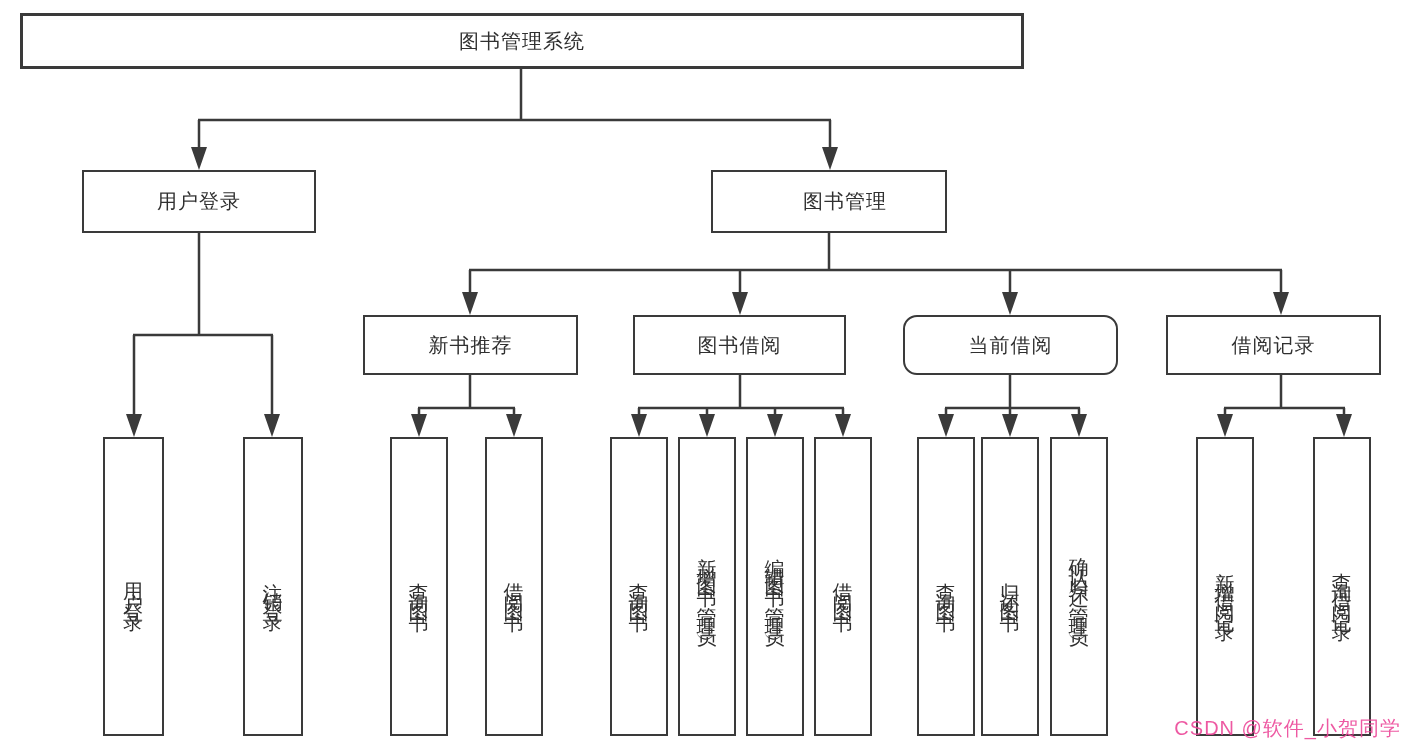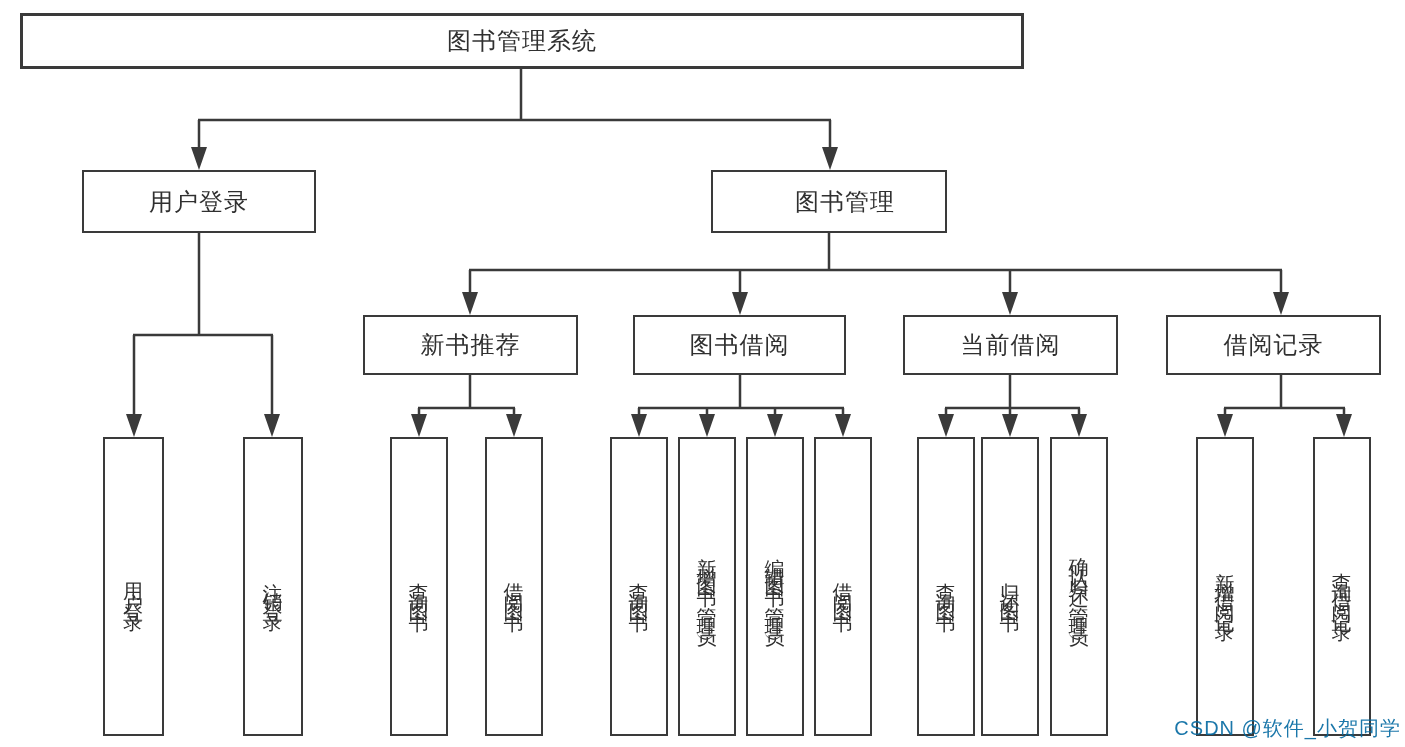--- a/index.html
+++ b/index.html
@@ -25,21 +25,21 @@
     pointer-events: none;
   }
   .box {
     position: absolute;
     box-sizing: border-box;
     background: #ffffff;
     border: 2px solid #3a3a3a;
     display: flex;
     align-items: center;
     justify-content: center;
-    font-size: 24px;
+    font-size: 20px;
     letter-spacing: 1px;
     white-space: nowrap;
   }
   .box.root {
     border-width: 3px;
   }
   .vbox {
     position: absolute;
     box-sizing: border-box;
     background: #ffffff;
@@ -54,21 +54,21 @@
     font-size: 20px;
     letter-spacing: 10px;
     line-height: 1;
     white-space: nowrap;
   }
   .watermark {
     position: absolute;
     right: 4px;
     top: 715px;
     font-size: 20px;
-    color: #0369a1;
+    color: #ec4899;
     letter-spacing: 1px;
     opacity: 0.9;
     white-space: nowrap;
   }
 </style>
 </head>
 <body>
 
 <div class="canvas">
 
@@ -139,21 +139,21 @@
   <div class="box" style="left:711px; top:170px; width:236px; height:63px;padding-left:32px;">
     <span>图书管理</span>
   </div>
 
   <div class="box" style="left:363px; top:315px; width:215px; height:60px;font-family:Liberation Serif, serif;">
     <span>新书推荐</span>
   </div>
   <div class="box" style="left:633px; top:315px; width:213px; height:60px;">
     <span>图书借阅</span>
   </div>
-  <div class="box" style="left:903px; top:315px; width:215px; height:60px;">
+  <div class="box" style="left:903px; top:315px; width:215px; height:60px;border-radius:14px;">
     <span>当前借阅</span>
   </div>
   <div class="box" style="left:1166px; top:315px; width:215px; height:60px;">
     <span>借阅记录</span>
   </div>
 
   <div class="vbox" style="left:103px; top:437px; width:61px; height:299px;">
     <span class="vtext">用户登录</span>
   </div>
   <div class="vbox" style="left:243px; top:437px; width:60px; height:299px;">

